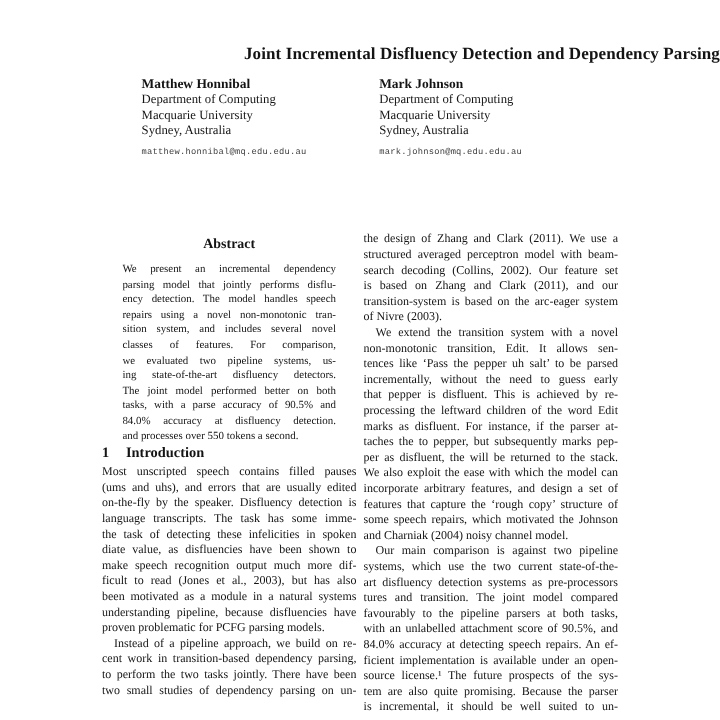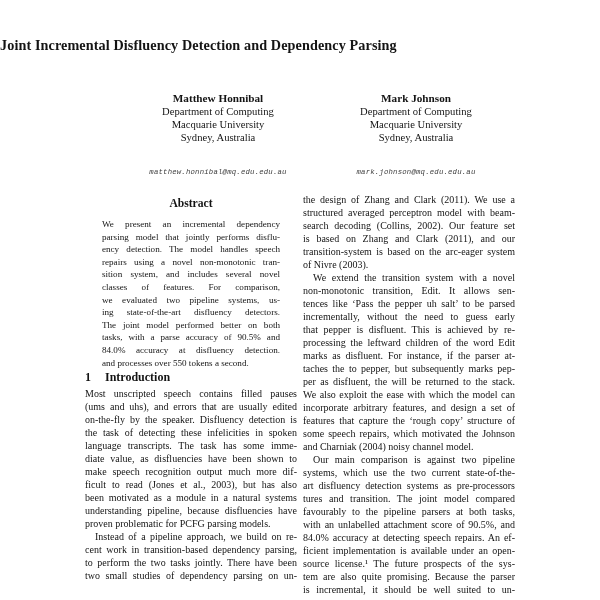--- a/index.html
+++ b/index.html
@@ -14,50 +14,48 @@
     background: #ffffff;
     overflow: hidden;
     font-family: "Liberation Serif", "DejaVu Serif", serif;
     color: #141414;
   }
   .paper-title {
     position: absolute;
     top: 37px;
     left: 0;
     width: 600px;
-    text-align: left;
+    text-align: right;
     font-size: 14.2px;
     font-weight: bold;
     letter-spacing: 0.1px;
   }
   .author {
     position: absolute;
-    top: 92px;
+    top: 64px;
     width: 200px;
-    text-align: center;
   }
   .author.first  { left: 118px; }
   .author.second { left: 316px; }
   .author-name {
     font-weight: bold;
     font-size: 11.2px;
     line-height: 13px;
   }
   .affil-line {
     font-size: 10.6px;
     line-height: 13px;
   }
   .author-email {
-    margin-top: 24px;
+    margin-top: 7px;
     font-family: "Liberation Mono", "DejaVu Sans Mono", monospace;
     font-size: 7.3px;
     color: #3d3d3d;
     letter-spacing: 0.2px;
     white-space: nowrap;
-    font-style: italic;
   }
   .column {
     position: absolute;
     width: 212px;
   }
   .left-column  { left: 85px;  top: 197px; }
   .right-column { left: 303px; top: 193px; }
   .abstract-heading {
     text-align: center;
     font-weight: bold;
@@ -127,22 +125,22 @@
       <div class="line abstract-line">we evaluated two pipeline systems, us-</div>
       <div class="line abstract-line">ing state-of-the-art disfluency detectors.</div>
       <div class="line abstract-line">The joint model performed better on both</div>
       <div class="line abstract-line">tasks, with a parse accuracy of 90.5% and</div>
       <div class="line abstract-line">84.0% accuracy at disfluency detection.</div>
       <div class="line abstract-line para-end">and processes over 550 tokens a second.</div>
       <div class="section-heading"><span class="section-number">1</span><span>Introduction</span></div>
       <div class="line body-line">Most unscripted speech contains filled pauses</div>
       <div class="line body-line">(ums and uhs), and errors that are usually edited</div>
       <div class="line body-line">on-the-fly by the speaker. Disfluency detection is</div>
+      <div class="line body-line">language transcripts. The task has some imme-</div>
       <div class="line body-line">the task of detecting these infelicities in spoken</div>
-      <div class="line body-line">language transcripts. The task has some imme-</div>
       <div class="line body-line">diate value, as disfluencies have been shown to</div>
       <div class="line body-line">make speech recognition output much more dif-</div>
       <div class="line body-line">ficult to read (Jones et al., 2003), but has also</div>
       <div class="line body-line">been motivated as a module in a natural systems</div>
       <div class="line body-line">understanding pipeline, because disfluencies have</div>
       <div class="line body-line para-end">proven problematic for PCFG parsing models.</div>
       <div class="line body-line indent">Instead of a pipeline approach, we build on re-</div>
       <div class="line body-line">cent work in transition-based dependency parsing,</div>
       <div class="line body-line">to perform the two tasks jointly. There have been</div>
       <div class="line body-line">two small studies of dependency parsing on un-</div>

